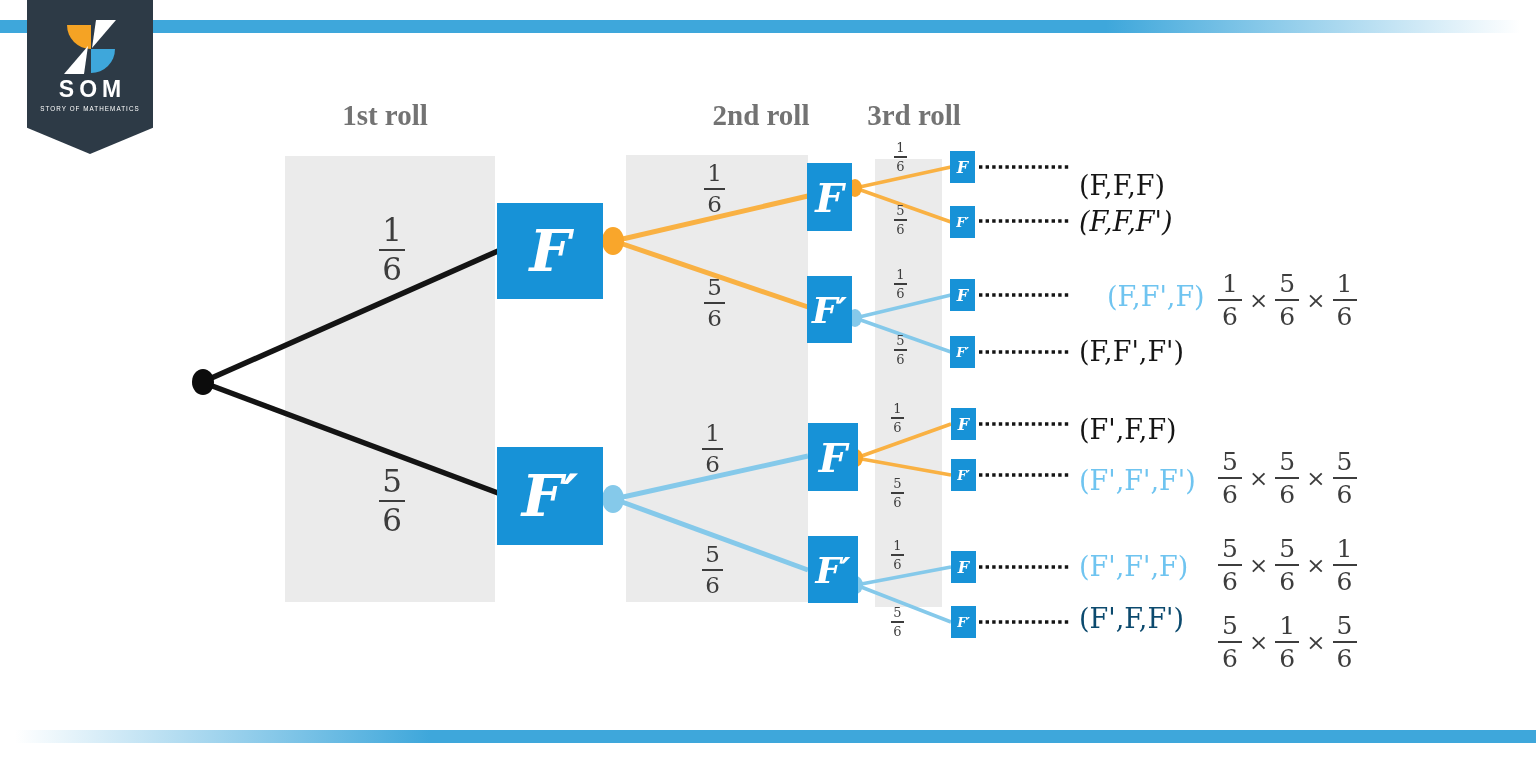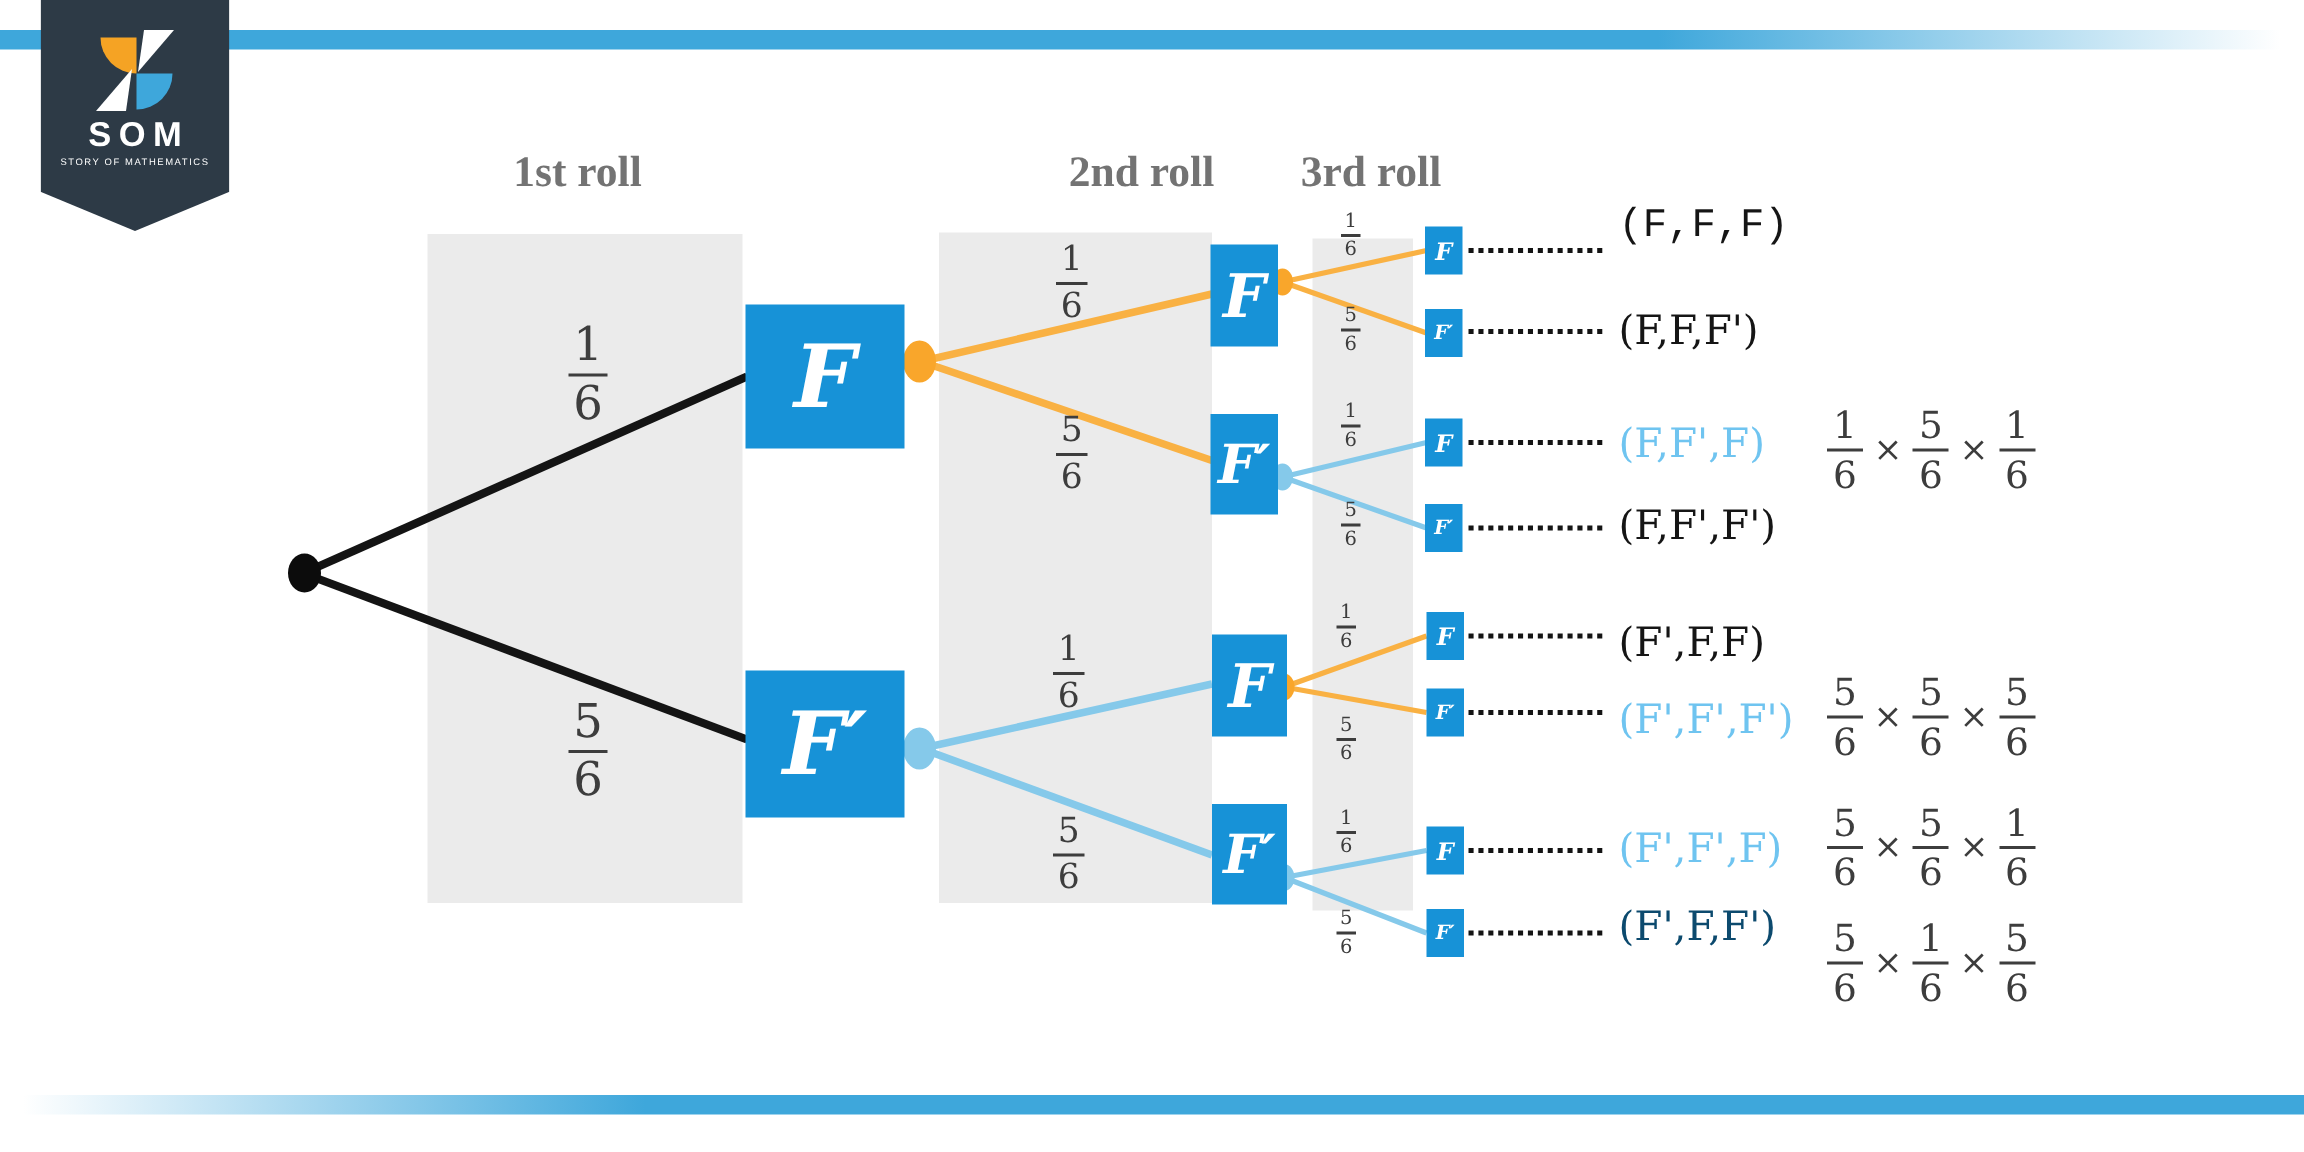--- a/index.html
+++ b/index.html
@@ -249,23 +249,23 @@
   <div class="node n-l3 prime" style="left:951px;top:459px;width:25px;height:32px;">
     <span>F′</span>
   </div>
   <div class="node n-l3" style="left:951px;top:551px;width:25px;height:32px;">
     <span>F</span>
   </div>
   <div class="node n-l3 prime" style="left:951px;top:606px;width:25px;height:32px;">
     <span>F′</span>
   </div>
 
-  <div class="outcome" style="top:151px;font-family:Liberation Mono, monospace;">(F,F,F)</div>
-  <div class="outcome" style="top:221px;">(F,F,F')</div>
-  <div class="outcome oc-blue" style="top:296px;">(F,F',F)</div>
+  <div class="outcome" style="top:185px;">(F,F,F)</div>
+  <div class="outcome" style="top:221px;font-style:italic;">(F,F,F')</div>
+  <div class="outcome oc-blue" style="top:296px;margin-left:28px;">(F,F',F)</div>
   <div class="outcome" style="top:351px;">(F,F',F')</div>
   <div class="outcome" style="top:429px;">(F',F,F)</div>
   <div class="outcome oc-blue" style="top:480px;">(F',F',F')</div>
   <div class="outcome oc-blue" style="top:566px;">(F',F',F)</div>
   <div class="outcome oc-orange" style="top:618px;">(F',F,F')</div>
 
   <div class="product" style="top:300px;">
     <span class="pfrac">
         <span>1</span>
         <span class="bar"></span>

